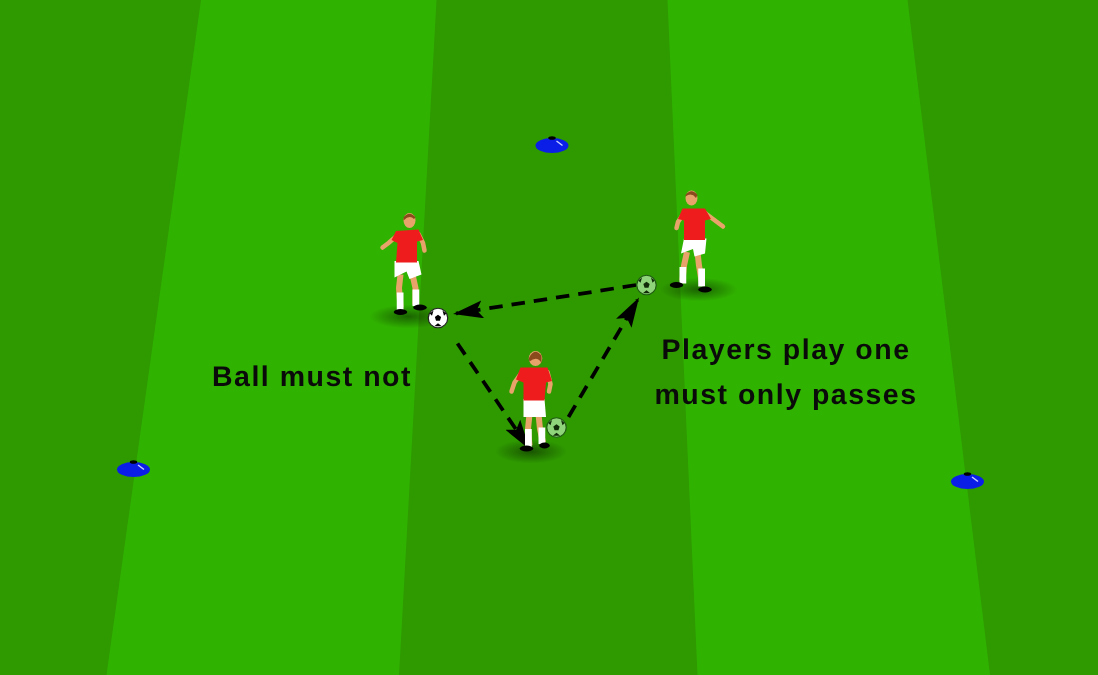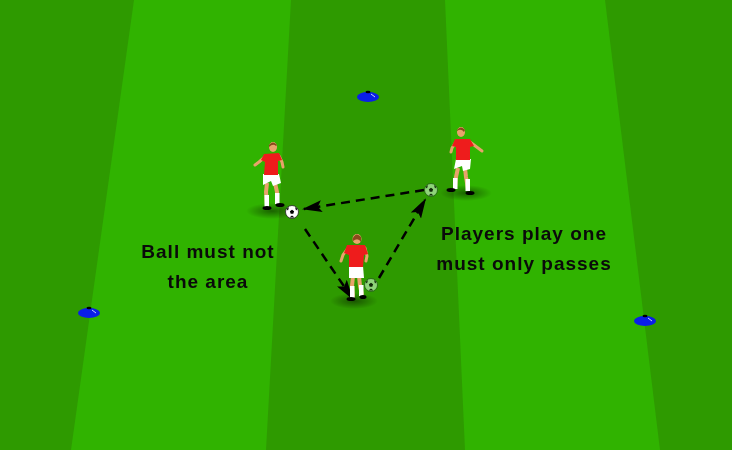--- a/index.html
+++ b/index.html
@@ -128,20 +128,19 @@
     </g>
     <g transform="translate(371,285)">
       <circle r="6.5" fill="#8fd47a" stroke="#1f5a12" stroke-width="0.8"></circle>
       <polygon points="0,-2.2 2.1,-0.7 1.3,1.8 -1.3,1.8 -2.1,-0.7" fill="#102a08"></polygon>
       <path d="M-5.5,-3 L-3,-5 L-4,-1.5 Z M5.5,-3 L3,-5 L4,-1.5 Z M-2.5,5.5 L2.5,5.5 L0,3.5 Z" fill="#102a08"></path>
     </g>
   </svg>
 
   <div class="label" style="left:128px; top:209px; width:160px;margin-top:28px;">
     <span>Ball must not</span>
-    <span>the area</span>
   </div>
 
   <div class="label" style="left:424px; top:219px; width:200px;">
     <span>Players play one</span>
     <span>must only passes</span>
   </div>
 </div>
 
 </body></html>

